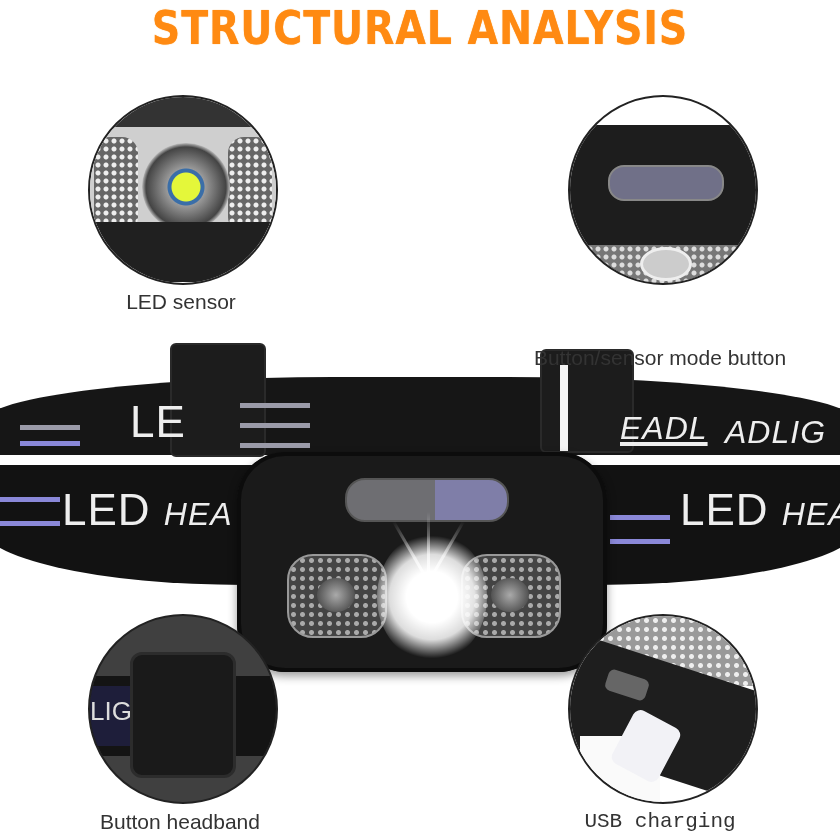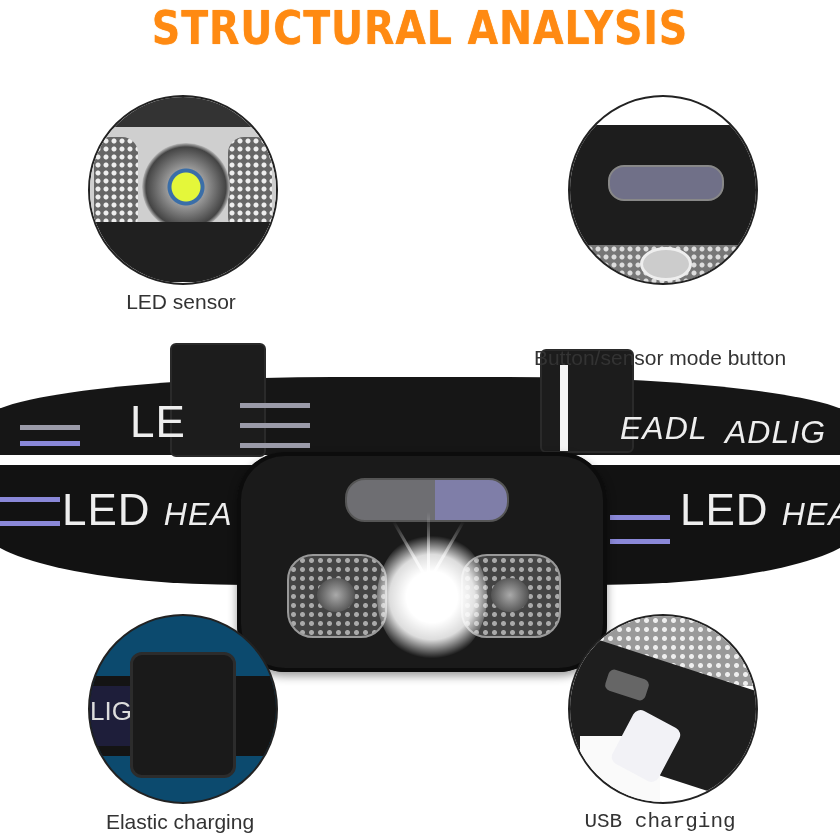--- a/index.html
+++ b/index.html
@@ -41,21 +41,21 @@
     background:radial-gradient(circle,#e4f73a 0 14px,#3a6ea8 15px 18px,#999 19px,#444 40px,#bbb 44px);}
   .c1 .side{position:absolute;top:40px;width:44px;height:96px;border-radius:16px;
     background:radial-gradient(circle,#eee 2px,#666 3px) 0 0/8px 8px;}
   .c2{background:#fff;}
   .c2 .body{position:absolute;left:0;top:28px;width:186px;height:160px;background:#1d1d1d;}
   .c2 .btn{position:absolute;left:38px;top:68px;width:112px;height:32px;border-radius:16px;
     background:#707088;border:2px solid #888;}
   .c2 .bottom{position:absolute;left:0;top:148px;width:186px;height:40px;
     background:radial-gradient(circle,#ddd 2px,#777 3px) 0 0/8px 8px;}
   .c2 .eye{position:absolute;left:70px;top:150px;width:46px;height:28px;border-radius:50%;background:#ccc;border:3px solid #eee;}
-  .c3{background:#0c4a6e;}
+  .c3{background:#404040;}
   .c3 .strap{position:absolute;left:0;top:60px;width:186px;height:80px;background:#141414;}
   .c3 .blue{position:absolute;left:0;top:70px;width:40px;height:60px;background:#1e1e3a;}
   .c3 .txt{position:absolute;left:0;top:80px;color:#ddd;font-size:26px;}
   .c3 .buckle3{position:absolute;left:40px;top:36px;width:100px;height:120px;background:#1a1a1a;
     border:3px solid #2c2c2c;border-radius:12px;}
   .c4{background:#fff;}
   .c4 .top{position:absolute;left:0;top:0;width:186px;height:70px;
     background:radial-gradient(circle,#eee 2px,#999 3px) 0 0/9px 9px;}
   .c4 .body{position:absolute;left:-20px;top:50px;width:240px;height:110px;background:#1e1e1e;transform:rotate(18deg);}
   .c4 .port{position:absolute;left:36px;top:58px;width:42px;height:22px;border-radius:6px;background:#666;transform:rotate(18deg);}
@@ -79,21 +79,21 @@
   <div class="stripe b" style="left:40px;top:86px;width:60px;"></div>
   <div class="stripe" style="left:260px;top:48px;width:70px;"></div>
   <div class="stripe" style="left:260px;top:68px;width:70px;"></div>
   <div class="stripe" style="left:260px;top:88px;width:70px;"></div>
   <div class="stripe b" style="left:20px;top:142px;width:60px;"></div>
   <div class="stripe b" style="left:20px;top:166px;width:60px;"></div>
   <div class="stripe b" style="left:630px;top:160px;width:60px;"></div>
   <div class="stripe b" style="left:630px;top:184px;width:60px;"></div>
 
   <div class="strap-text" style="left:150px;top:42px;"><span>LE</span></div>
-  <div class="strap-text" style="left:640px;top:44px;"><i>EADL</i></div>
+  <div class="strap-text" style="left:640px;top:44px;text-decoration:underline;"><i>EADL</i></div>
   <div class="strap-text" style="left:745px;top:48px;"><i>ADLIG</i></div>
   <div class="strap-text" style="left:82px;top:130px;"><span>LED</span> <i>HEA</i></div>
   <div class="strap-text" style="left:700px;top:130px;"><span>LED</span> <i>HEADL</i></div>
 </div>
 
 <div class="lamp">
   <div class="lamp-btn"></div>
   <div class="ray" style="left:190px;top:60px;"></div>
   <div class="ray" style="left:190px;top:60px;transform:rotate(-30deg);"></div>
   <div class="ray" style="left:190px;top:60px;transform:rotate(30deg);"></div>
@@ -123,21 +123,21 @@
   <div class="eye"></div>
 </div>
 <div class="callout-label" style="left:500px;top:299px;width:320px;margin-top:47px;">Button/sensor mode button</div>
 
 <div class="callout c3" style="left:88px;top:614px;">
   <div class="strap"></div>
   <div class="blue"></div>
   <div class="txt">LIG</div>
   <div class="buckle3"></div>
 </div>
-<div class="callout-label" style="left:60px;top:810px;width:240px;">Elastic charging</div>
+<div class="callout-label" style="left:60px;top:810px;width:240px;">Button headband</div>
 
 <div class="callout c4" style="left:568px;top:614px;">
   <div class="top"></div>
   <div class="body"></div>
   <div class="port"></div>
   <div class="cable"></div>
   <div class="plug"></div>
 </div>
 <div class="callout-label" style="left:540px;top:810px;width:240px;font-family:Liberation Mono, monospace;">USB charging</div>
 

